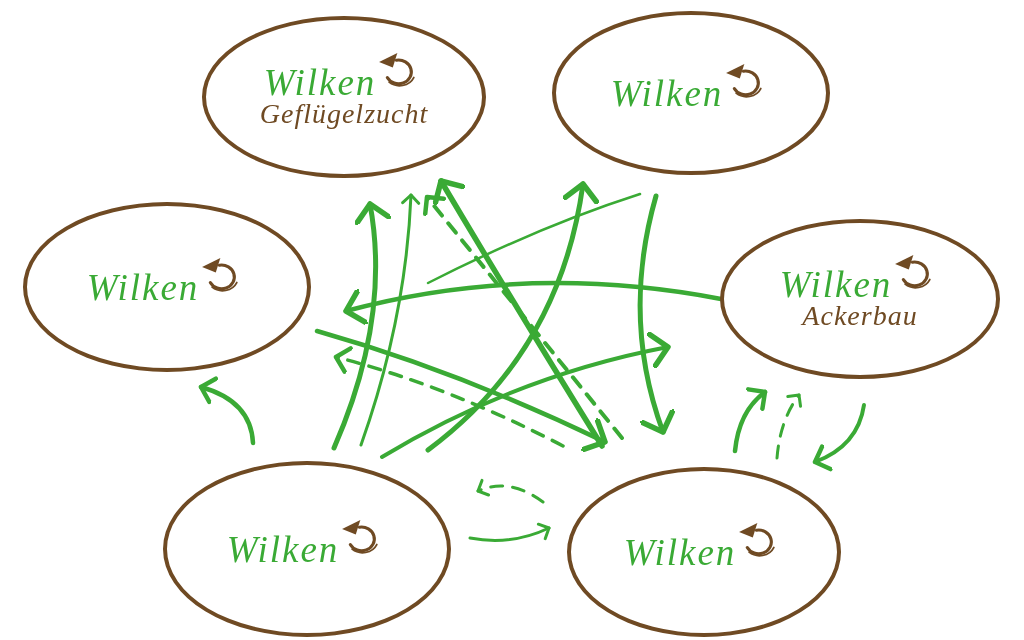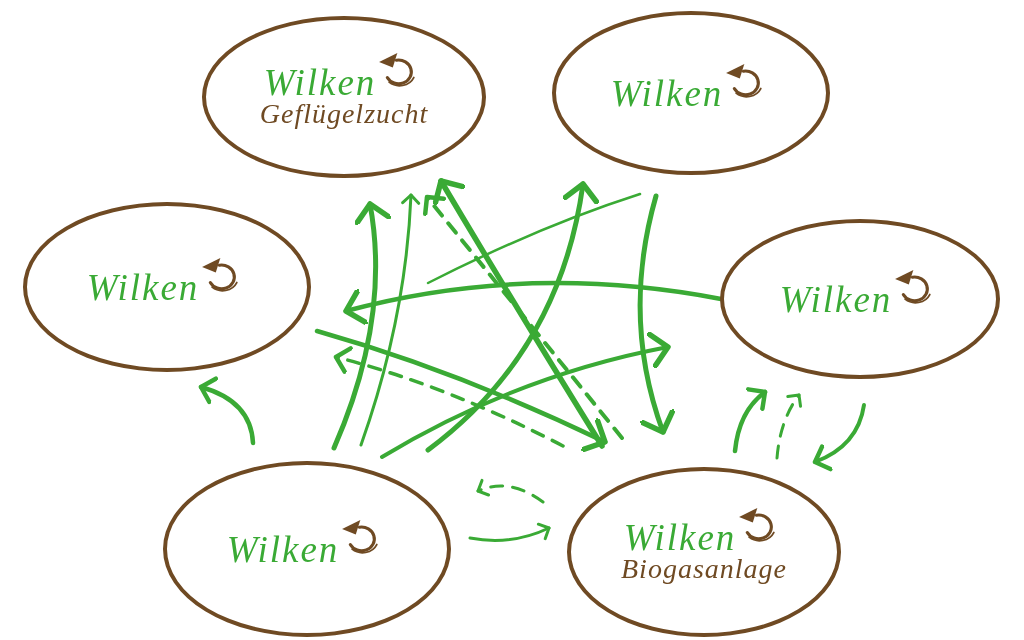--- a/index.html
+++ b/index.html
@@ -139,20 +139,21 @@
 
   <div class="node node-ackerbau">
     <div class="brand-row">
       <span class="brand">Wilken</span>
       <svg class="swirl" viewBox="0 0 50 46">
         <polygon points="1,11 21,1 16,17" fill="#6f4a23"></polygon>
         <path d="M20 9 A14 13 0 1 1 10 28" fill="none" stroke="#6f4a23" stroke-width="3.4" stroke-linecap="round"></path>
         <path d="M12 33 A17 15 0 0 0 39 28" fill="none" stroke="#6f4a23" stroke-width="2" stroke-linecap="round"></path>
       </svg>
     </div>
+    <div class="label">Ackerbau</div>
   </div>
 
   <div class="node node-verwaltung">
     <div class="brand-row">
       <span class="brand">Wilken</span>
       <svg class="swirl" viewBox="0 0 50 46">
         <polygon points="1,11 21,1 16,17" fill="#6f4a23"></polygon>
         <path d="M20 9 A14 13 0 1 1 10 28" fill="none" stroke="#6f4a23" stroke-width="3.4" stroke-linecap="round"></path>
         <path d="M12 33 A17 15 0 0 0 39 28" fill="none" stroke="#6f4a23" stroke-width="2" stroke-linecap="round"></path>
       </svg>
@@ -161,16 +162,15 @@
 
   <div class="node node-biogasanlage">
     <div class="brand-row">
       <span class="brand">Wilken</span>
       <svg class="swirl" viewBox="0 0 50 46">
         <polygon points="1,11 21,1 16,17" fill="#6f4a23"></polygon>
         <path d="M20 9 A14 13 0 1 1 10 28" fill="none" stroke="#6f4a23" stroke-width="3.4" stroke-linecap="round"></path>
         <path d="M12 33 A17 15 0 0 0 39 28" fill="none" stroke="#6f4a23" stroke-width="2" stroke-linecap="round"></path>
       </svg>
     </div>
-    <div class="label">Biogasanlage</div>
   </div>
 
 </div>
 
 </body></html>

